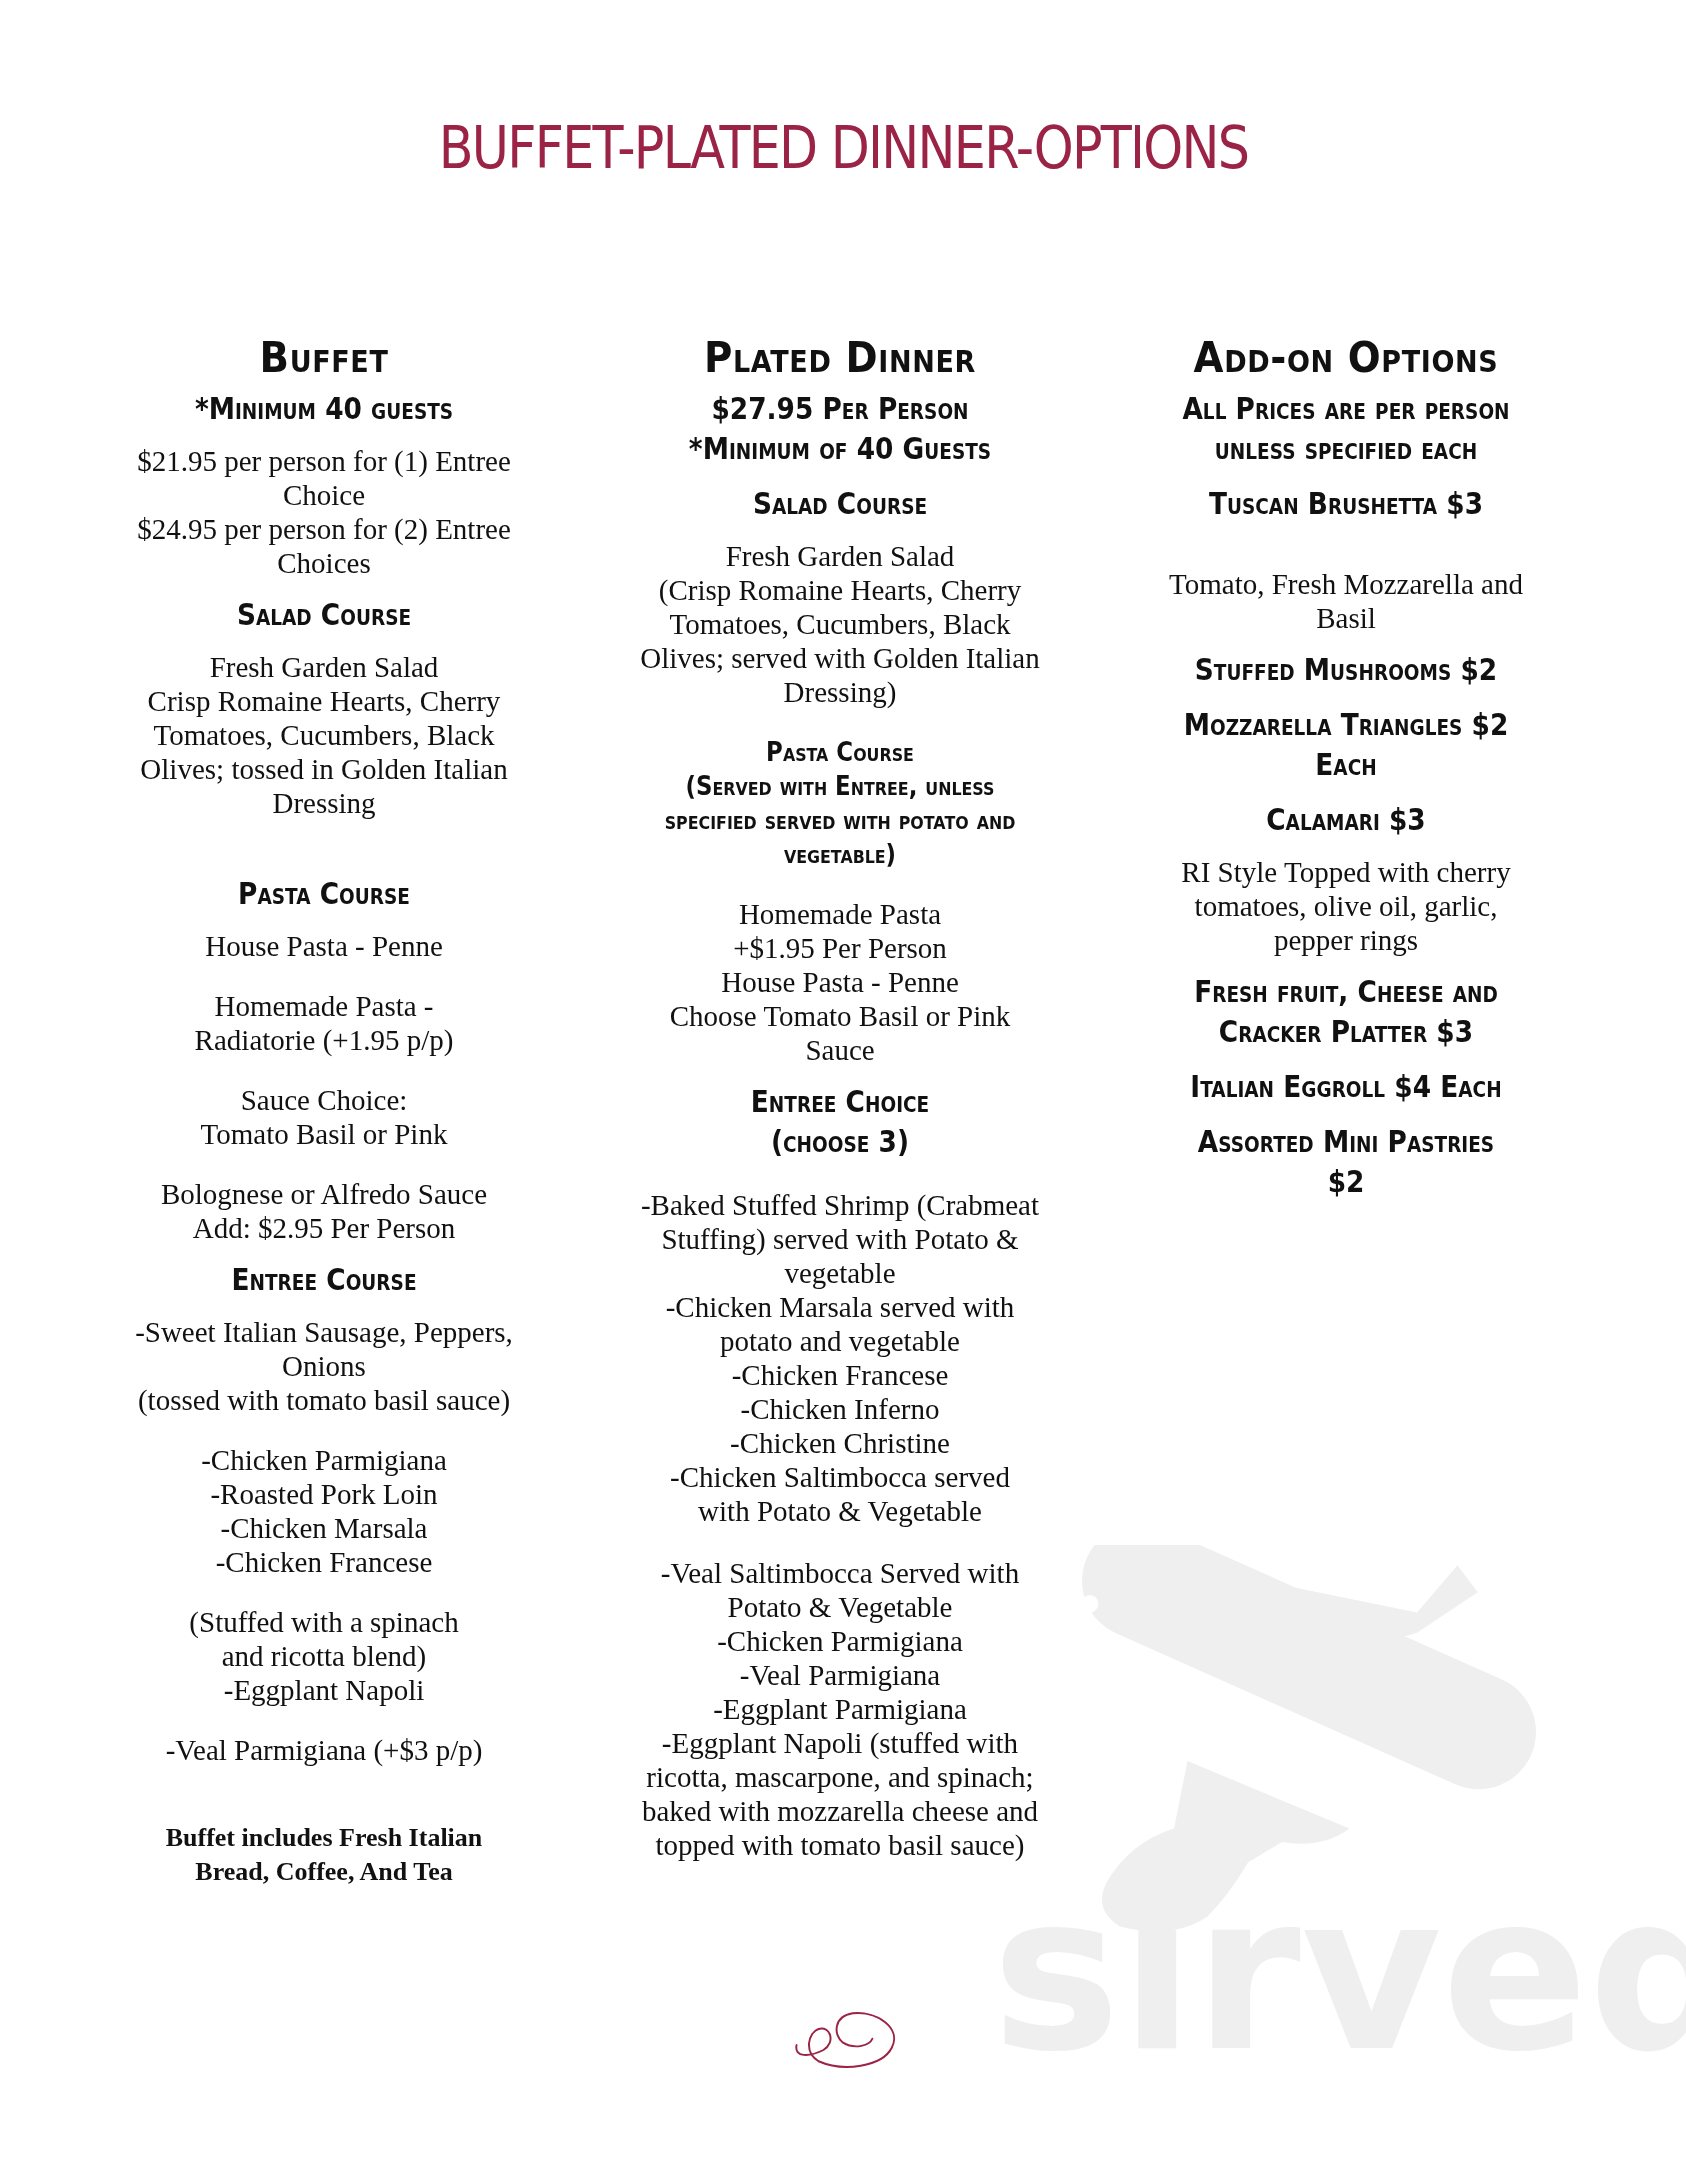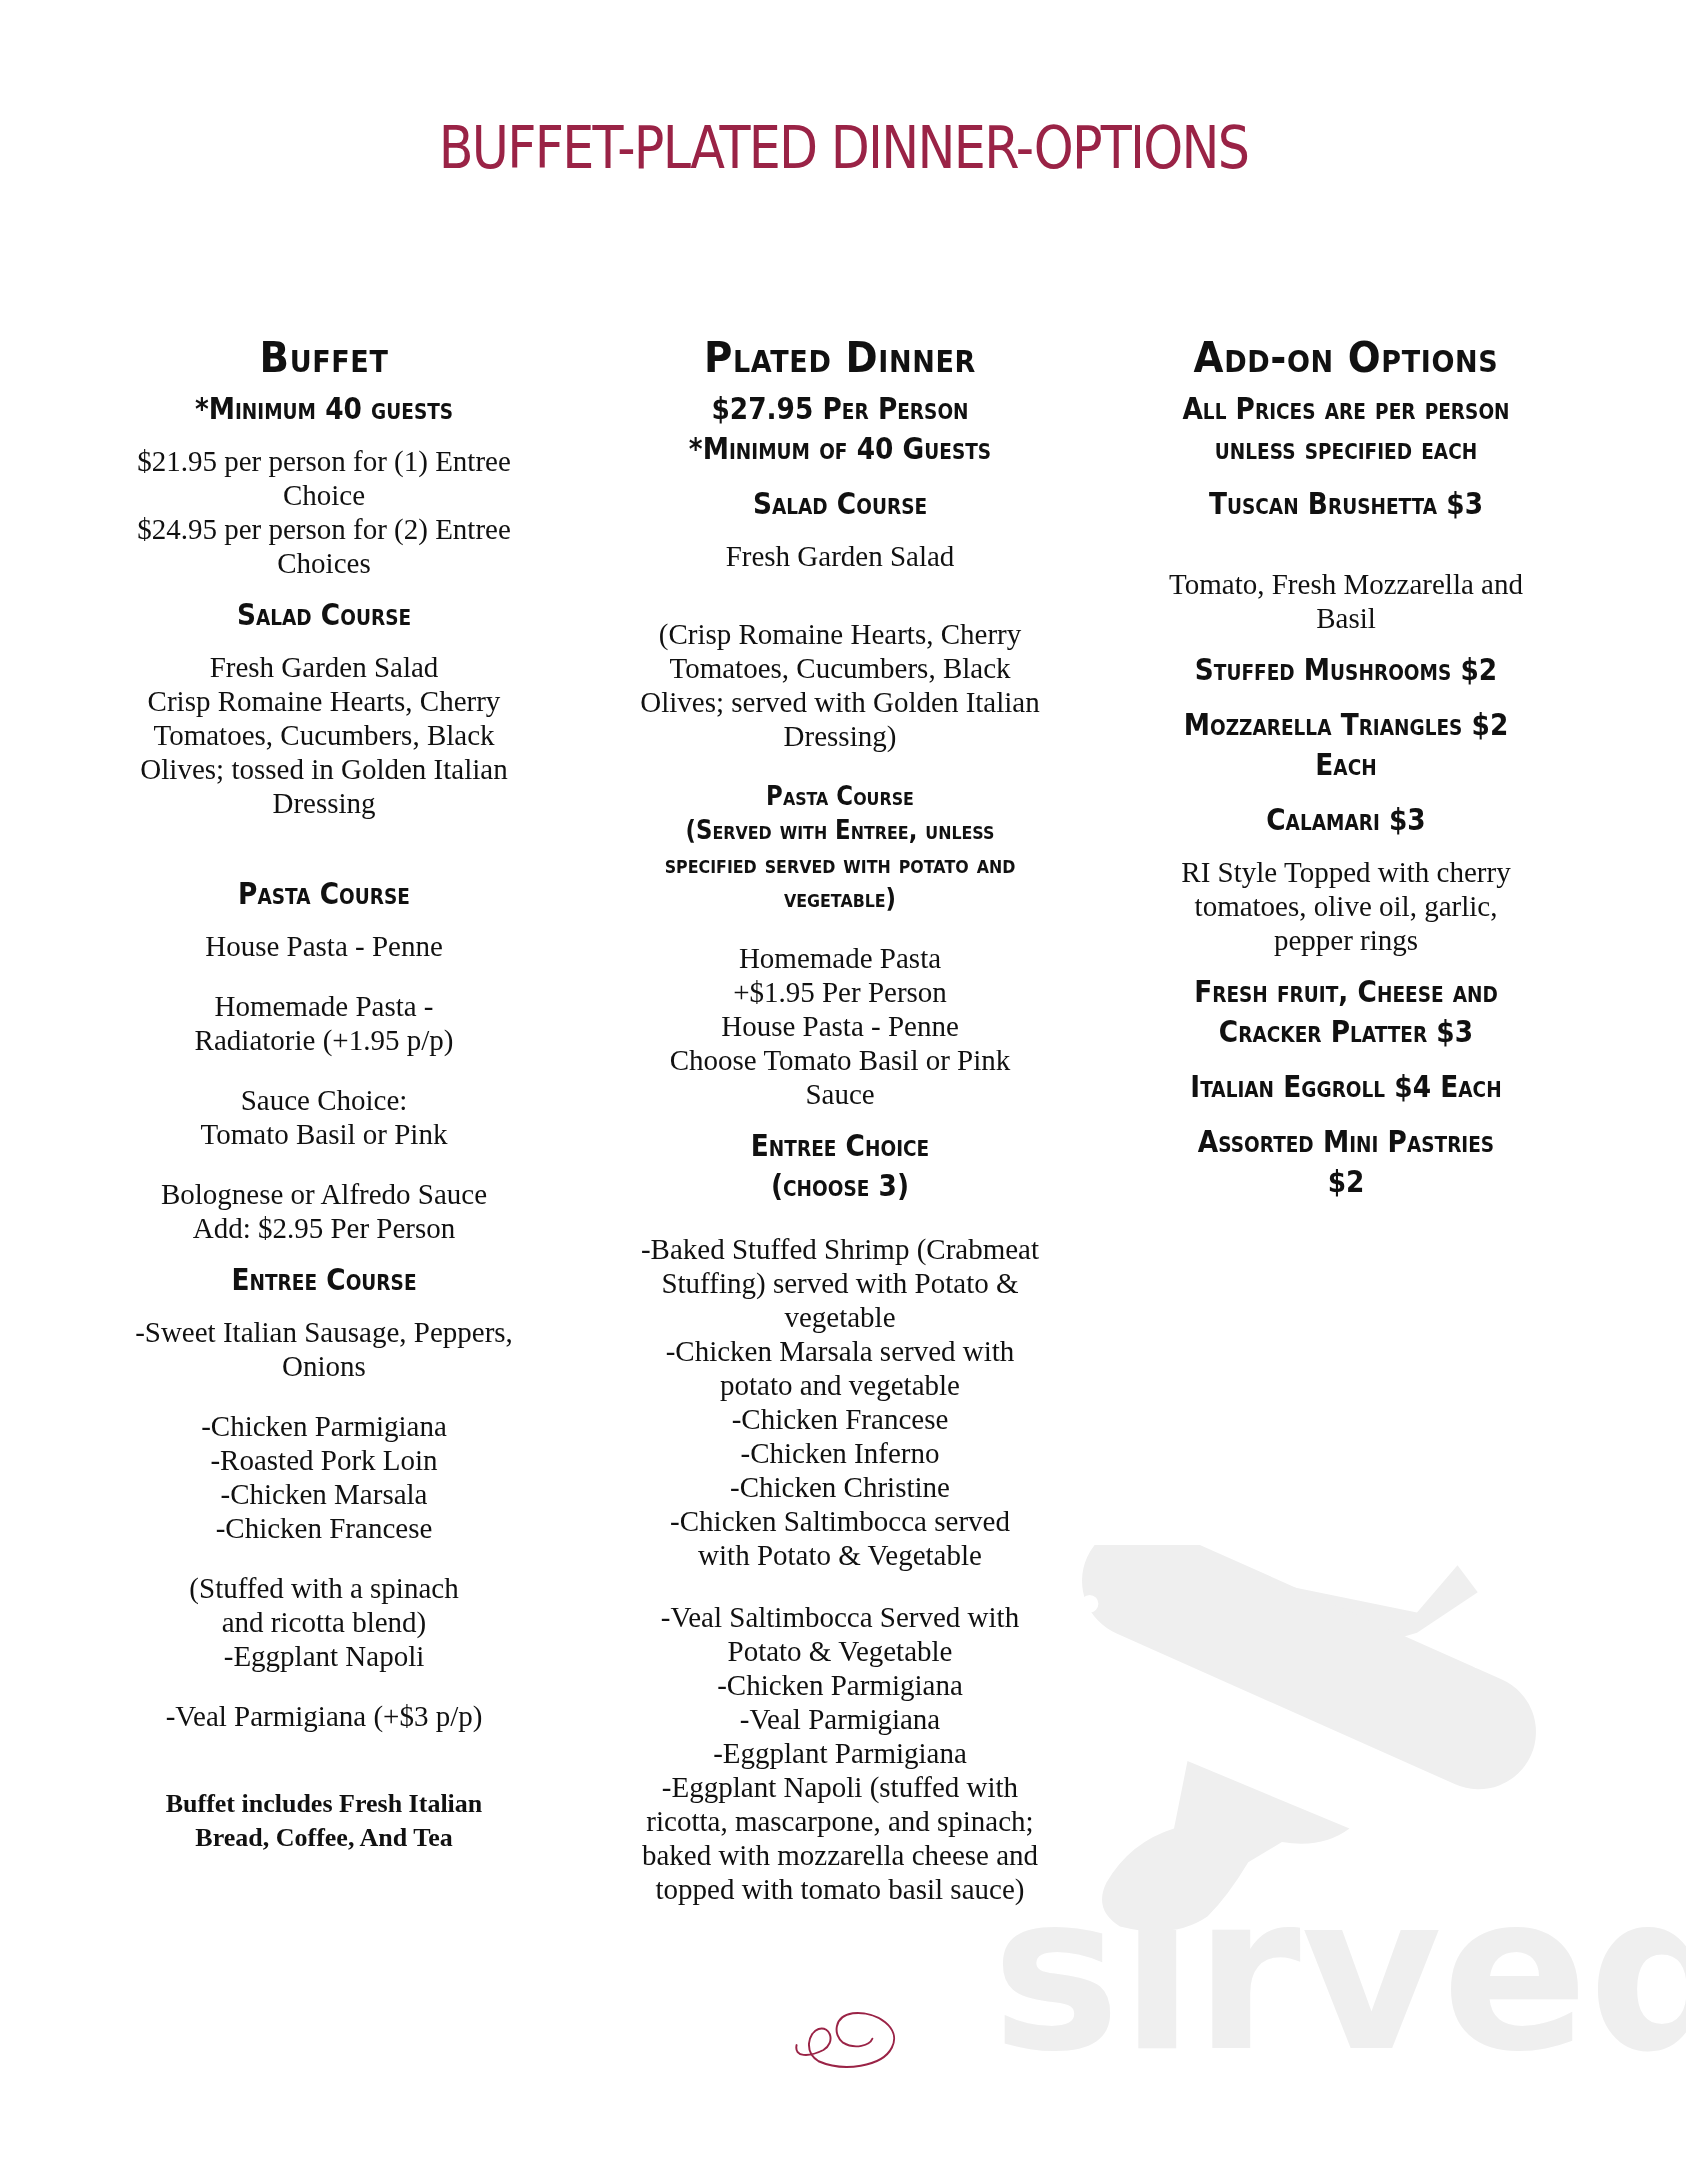--- a/index.html
+++ b/index.html
@@ -45,20 +45,21 @@
   <div class="gap-m"></div>
   <div class="txt">Sauce Choice:</div>
   <div class="txt">Tomato Basil or Pink</div>
   <div class="gap-m"></div>
   <div class="txt">Bolognese or Alfredo Sauce</div>
   <div class="txt">Add: $2.95 Per Person</div>
   <div class="gap-s"></div>
   <div class="hdr">Entree Course</div>
   <div class="gap-s"></div>
   <div class="txt" style="padding:0 40px;">-Sweet Italian Sausage, Peppers, Onions</div>
+  <div class="txt">(tossed with tomato basil sauce)</div>
   <div class="gap-m"></div>
   <div class="txt">-Chicken Parmigiana</div>
   <div class="txt">-Roasted Pork Loin</div>
   <div class="txt">-Chicken Marsala</div>
   <div class="txt">-Chicken Francese</div>
   <div class="gap-m"></div>
   <div class="txt" style="padding:0 81px;">(Stuffed with a spinach and ricotta blend)</div>
   <div class="txt">-Eggplant Napoli</div>
   <div class="gap-m"></div>
   <div class="txt">-Veal Parmigiana (+$3 p/p)</div>
@@ -67,21 +68,21 @@
 </div>
 
 <div class="col col-mid">
   <div class="col-title">Plated Dinner</div>
   <div class="hdr">$27.95 Per Person</div>
   <div class="hdr">*Minimum of 40 Guests</div>
   <div class="gap-s"></div>
   <div class="hdr">Salad Course</div>
   <div class="gap-s"></div>
   <div class="txt">Fresh Garden Salad</div>
-  <div class="txt" style="padding:0 34px;margin-top:44px;">(Crisp Romaine Hearts, Cherry Tomatoes, Cucumbers, Black Olives; served with Golden Italian Dressing)</div>
+  <div class="txt" style="padding:0 34px;">(Crisp Romaine Hearts, Cherry Tomatoes, Cucumbers, Black Olives; served with Golden Italian Dressing)</div>
   <div class="gap-m"></div>
   <div class="hdr sm">Pasta Course</div>
   <div class="hdr sm" style="padding:0 13.5px;">(Served with Entree, unless specified served with potato and vegetable)</div>
   <div class="gap-m"></div>
   <div class="txt">Homemade Pasta</div>
   <div class="txt">+$1.95 Per Person</div>
   <div class="txt">House Pasta - Penne</div>
   <div class="txt" style="padding:0 47px;">Choose Tomato Basil or Pink Sauce</div>
   <div class="gap-s"></div>
   <div class="hdr">Entree Choice</div>

